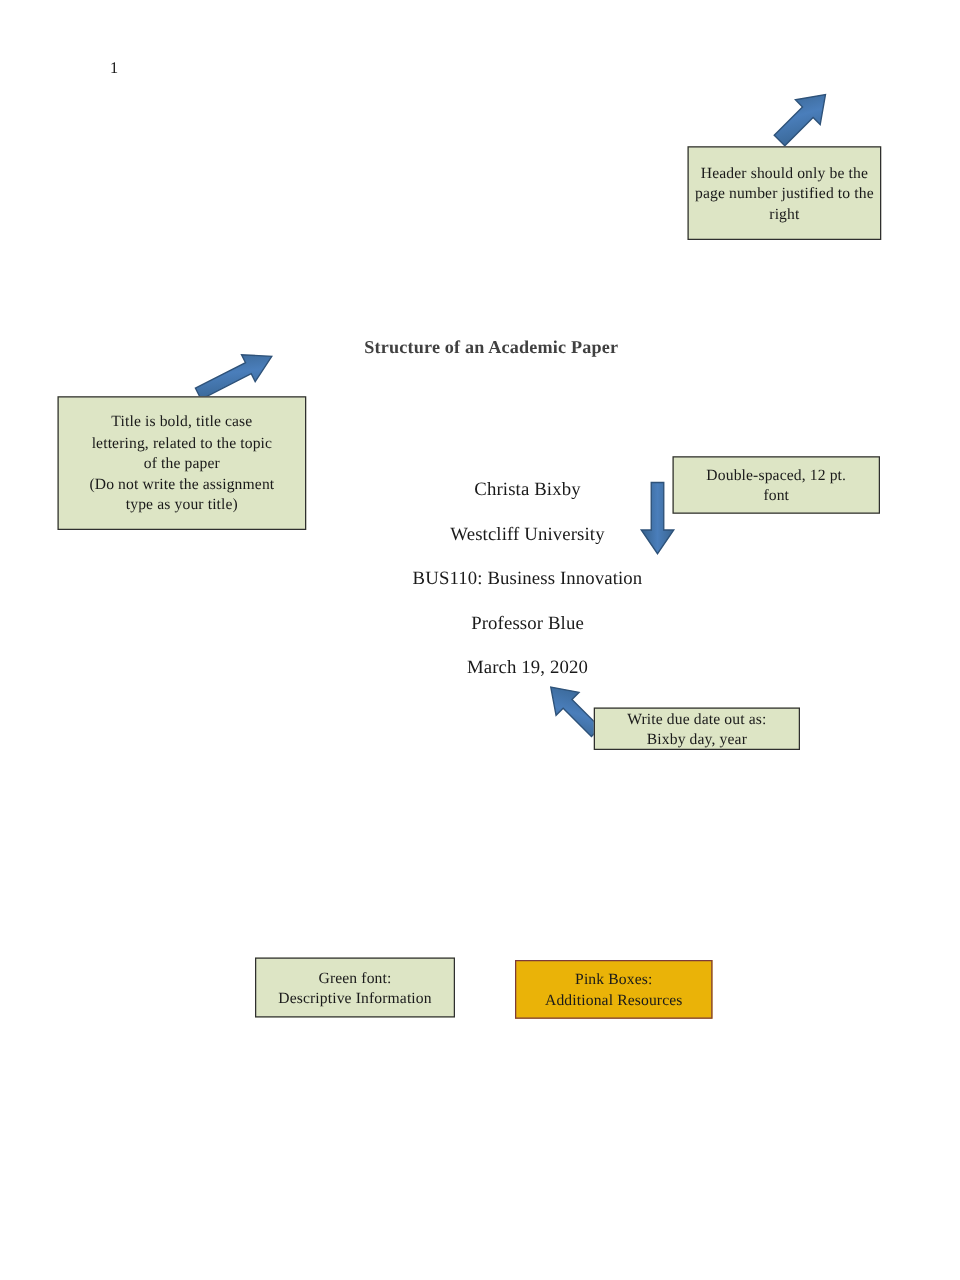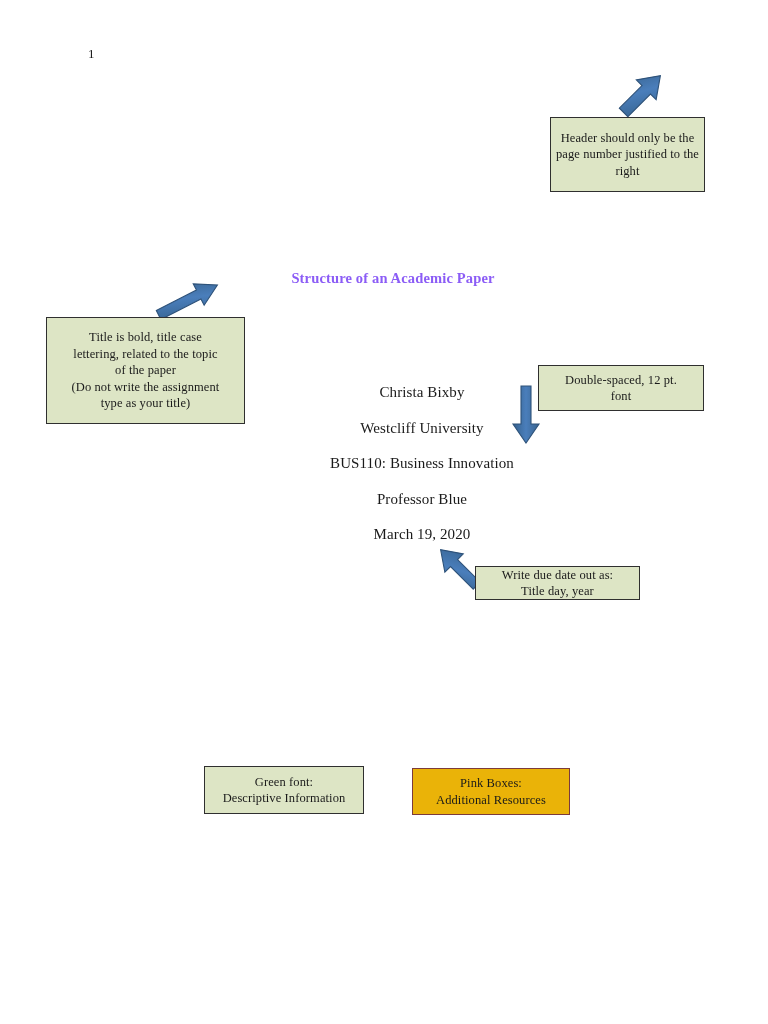--- a/index.html
+++ b/index.html
@@ -31,21 +31,21 @@
     letter-spacing: 0.2px;
   }
   .paper-title {
     position: absolute;
     left: 0;
     top: 270px;
     width: 768px;
     text-align: center;
     font-size: 14.5px;
     font-weight: bold;
-    color: #8b5cf6;
+    color: #404040;
     letter-spacing: 0.15px;
   }
   .title-case-shift {
     
     padding-left: 18px;
     display: inline-block;
   }
   .doc-body {
     position: absolute;
     left: 0;
@@ -189,21 +189,21 @@
   <div class="callout green" id="callout-spacing">
     <span class="txt">
       <span>Double-spaced, 12 pt.</span><br>
       <span>font</span>
     </span>
   </div>
 
   <div class="callout green" id="callout-duedate">
     <span class="txt">
       <span>Write due date out as:</span><br>
-      <span>Title day, year</span>
+      <span>Bixby day, year</span>
     </span>
   </div>
 
   <div class="callout green" id="legend-green">
     <span class="txt">
       <span>Green font:</span><br>
       <span>Descriptive Information</span>
     </span>
   </div>
 

